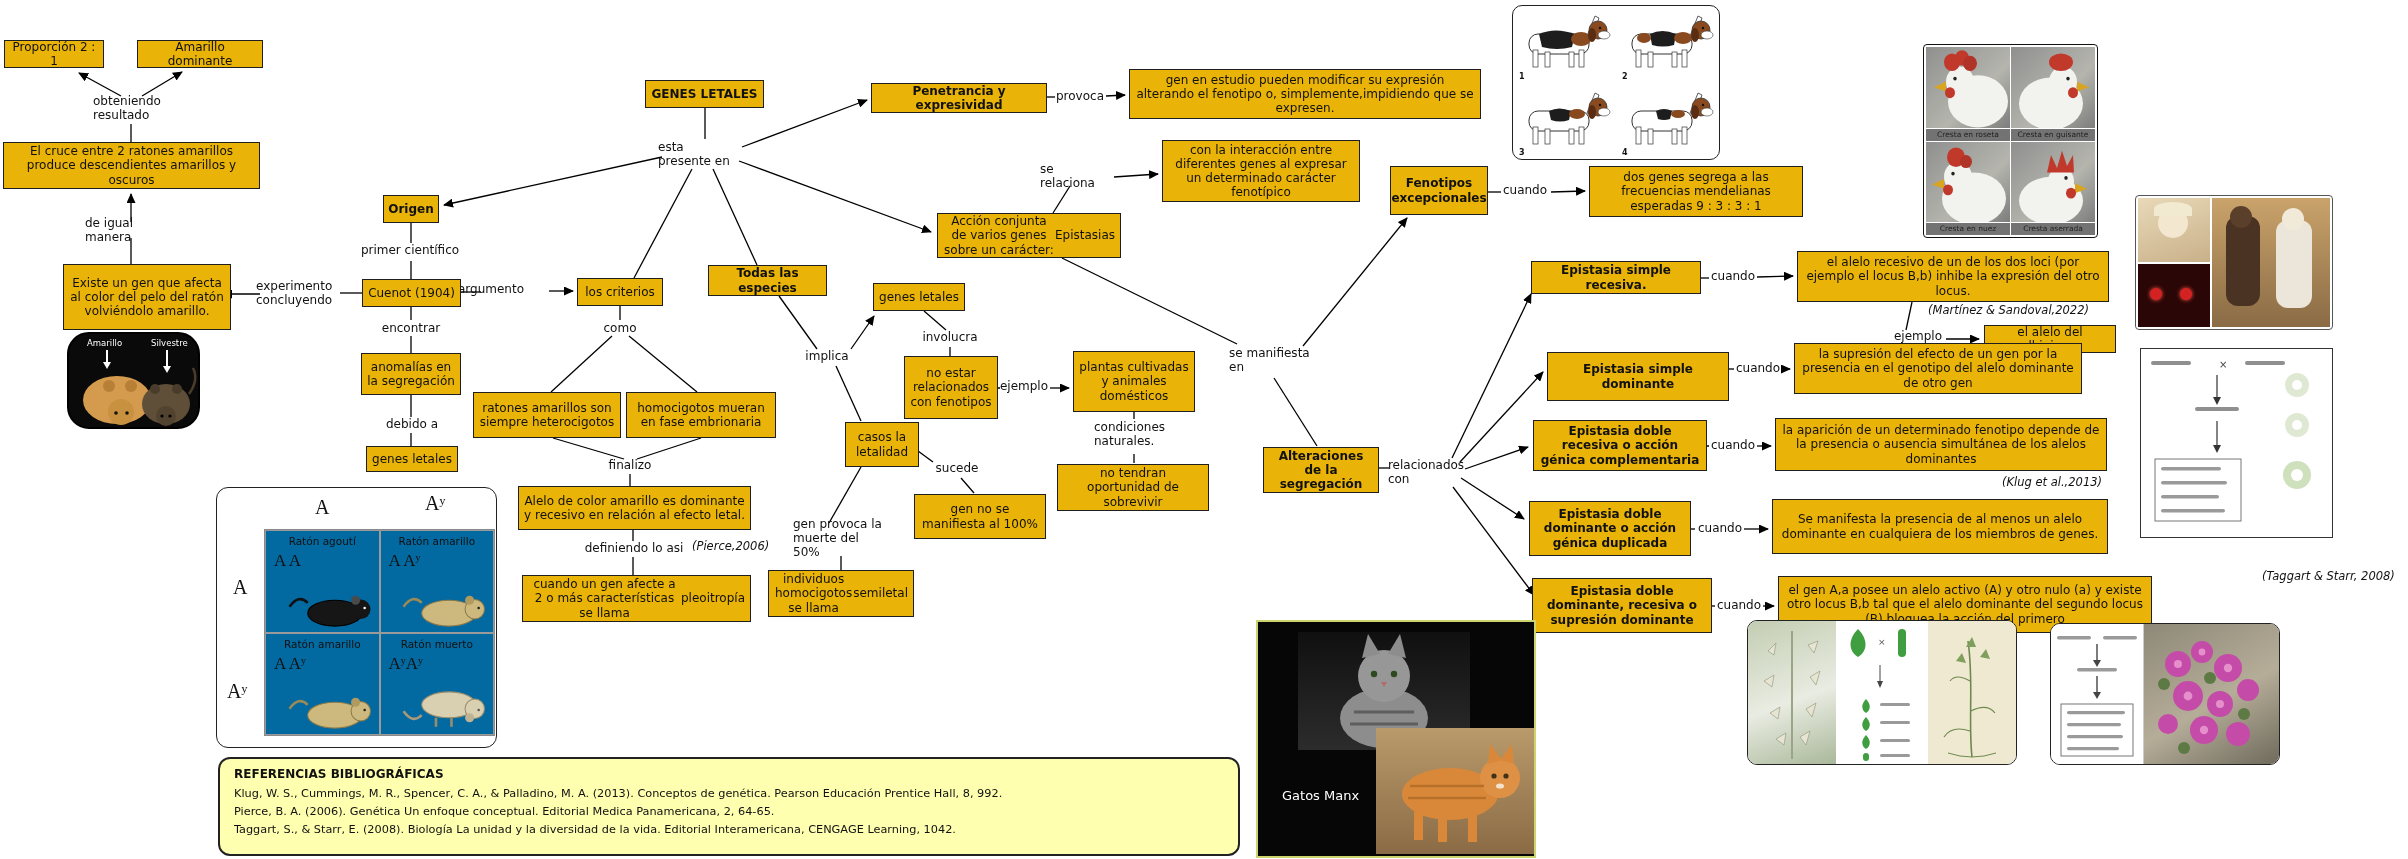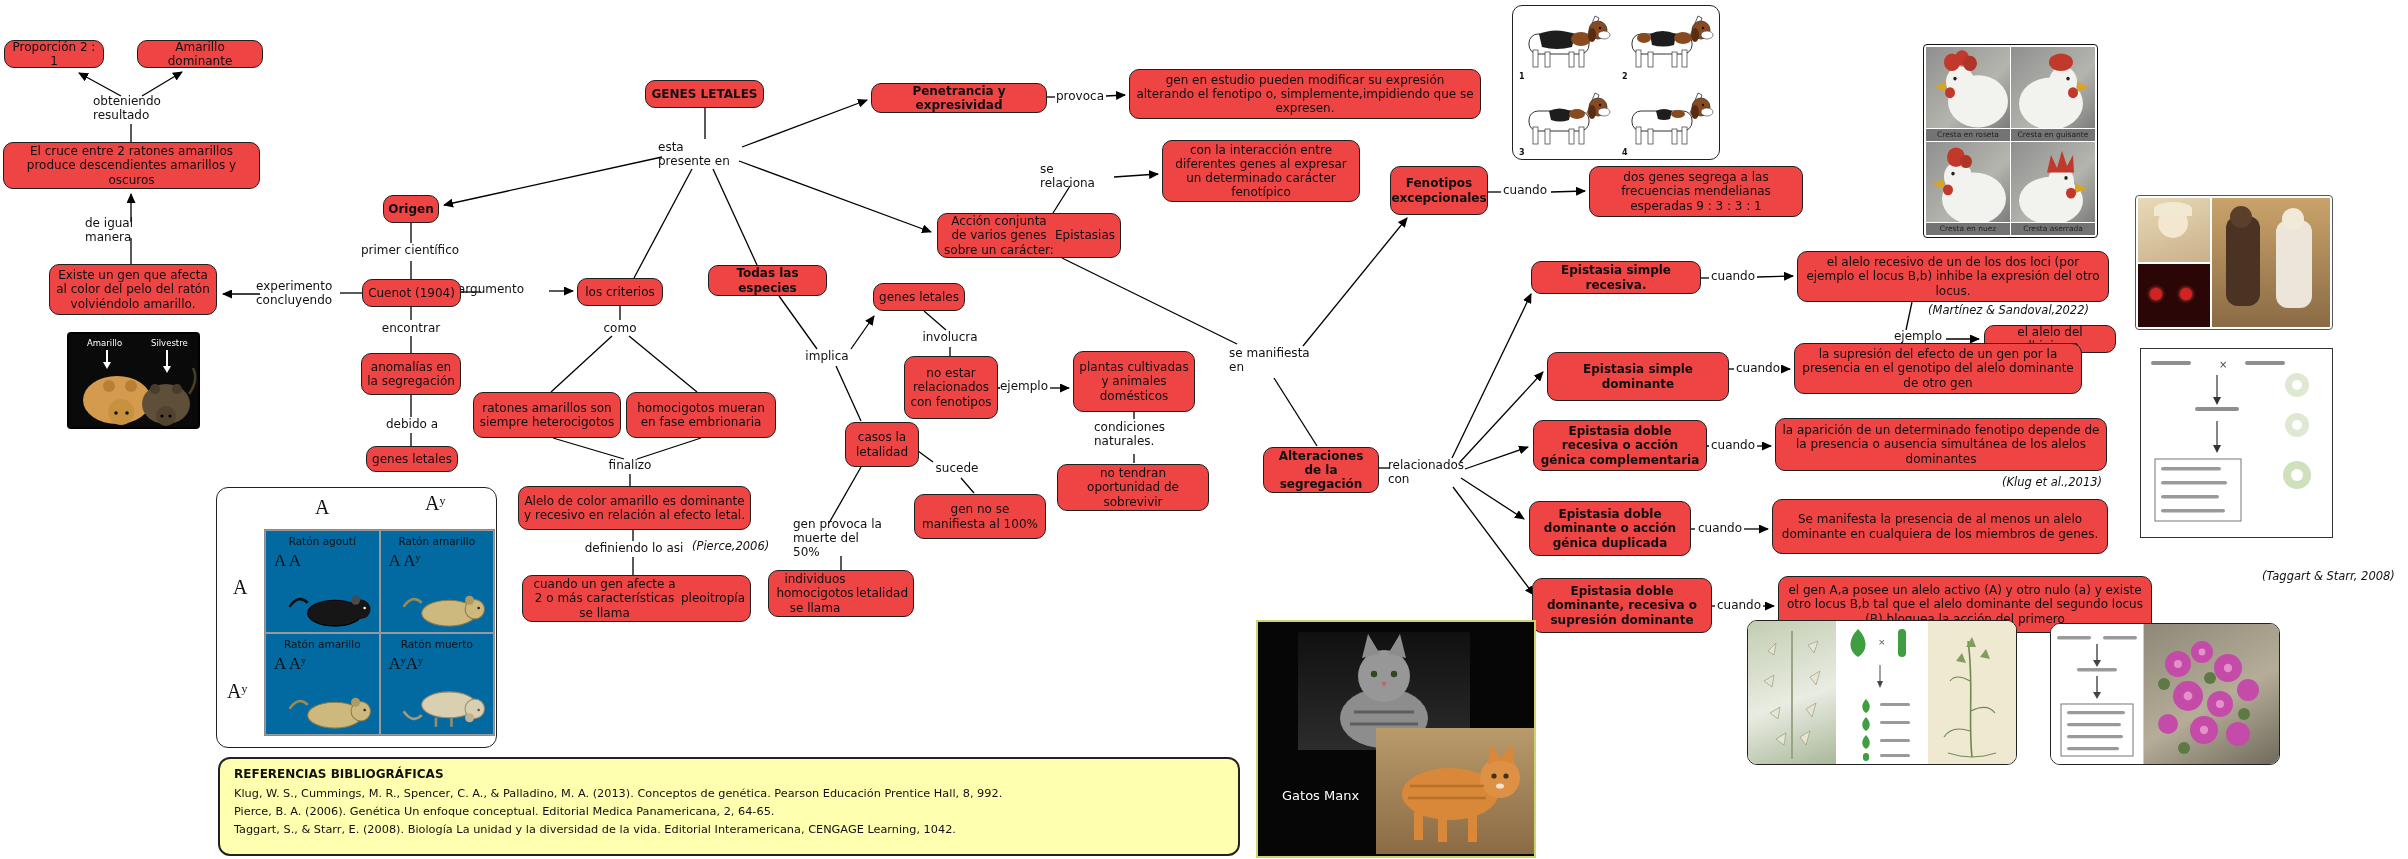--- a/index.html
+++ b/index.html
@@ -1,39 +1,39 @@
 <!DOCTYPE html>
 <html><head>
 <meta charset="utf-8">
 <style>
   html,body{margin:0;padding:0;background:#fff;}
   .canvas{position:relative;width:2408px;height:859px;background:#ffffff;
           font-family:"DejaVu Sans",sans-serif;color:#111;overflow:hidden;}
   .wires{position:absolute;left:0;top:0;z-index:1;}
-  .node{position:absolute;z-index:3;background:#ef4444;border:1.5px solid #1f1f1f;border-radius:10px;
+  .node{position:absolute;z-index:3;background:#eab308;border:1.5px solid #1f1f1f;border-radius:0;
         display:flex;align-items:center;justify-content:center;text-align:center;
         font-size:12px;line-height:1.18;padding:2px 5px;box-sizing:border-box;}
   .node.b{font-weight:700;}
   .lbl{position:absolute;z-index:2;display:flex;align-items:center;justify-content:center;
        text-align:left;font-size:12px;line-height:1.15;background:transparent;}
   .cite{position:absolute;z-index:3;font-size:11.5px;font-style:italic;white-space:nowrap;}
   .img{position:absolute;z-index:3;box-sizing:border-box;}
   .rounded{border:1.5px solid #222;border-radius:10px;overflow:hidden;}
   
   .punnett{background:#fff;border:1.6px solid #222;border-radius:12px;}
   .pn-grid{position:absolute;left:47px;top:41px;width:229px;height:205px;
            display:grid;grid-template-columns:1fr 1fr;grid-template-rows:1fr 1fr;
            border:1px solid #8a8a8a;}
   .pn-cell{border:1px solid #9a9a9a;position:relative;overflow:hidden;background:#0369a1;}
   .pn-cell .cl{position:absolute;left:0;right:0;top:4px;font-size:10.5px;text-align:center;}
   .pn-cell .gt{position:absolute;left:8px;top:20px;font-family:"Liberation Serif",serif;font-size:17px;}
   .pn-cell svg{position:absolute;right:2px;bottom:2px;}
   .pn-h{position:absolute;font-family:"Liberation Serif",serif;font-size:20px;}
   
-  .micephoto{background:#0a0a0a;border-radius:4px;border:2px solid #000;}
+  .micephoto{background:#0a0a0a;border-radius:22px;border:2px solid #000;}
   .micephoto .wl{position:absolute;color:#fff;font-size:8.5px;top:4px;}
   
   .crest-cell{position:relative;background:linear-gradient(135deg,#8f8f8f,#b5b5ae 60%,#7d7d7d);}
   .crest-lab{background:#737373;color:#222;font-size:7.5px;text-align:center;line-height:12px;height:12px;overflow:hidden;}
   
   .refs{background:#ffffb0;border:2px solid #222;border-radius:12px;text-align:left;
         padding:8px 14px;box-sizing:border-box;}
   .refs .rt{font-weight:700;font-size:12px;margin-bottom:4px;}
   .refs .ri{font-size:11.3px;line-height:1.6;}
   .manx-cap{position:absolute;color:#fff;font-size:13px;z-index:5;}
@@ -118,21 +118,21 @@
       <line x1="861" y1="467" x2="829" y2="523"></line>
       <line x1="841" y1="556" x2="841" y2="570"></line>
       <line x1="918" y1="451" x2="933" y2="462"></line>
       <line x1="961" y1="478" x2="974" y2="493"></line>
     </g>
   </svg>
 
   <div class="node" style="left:4px;top:40px;width:100px;height:28px">Proporción 2 : 1</div>
   <div class="node" style="left:137px;top:40px;width:126px;height:28px">Amarillo dominante</div>
   <div class="node" style="left:3px;top:142px;width:257px;height:47px">El cruce entre 2 ratones amarillos produce descendientes amarillos y oscuros</div>
-  <div class="node" style="left:49px;top:264px;width:168px;height:51px">Existe un gen que afecta al color del pelo del ratón volviéndolo amarillo.</div>
+  <div class="node" style="left:63px;top:264px;width:168px;height:66px">Existe un gen que afecta al color del pelo del ratón volviéndolo amarillo.</div>
   <div class="node b" style="left:383px;top:195px;width:56px;height:28px">Origen</div>
   <div class="node" style="left:362px;top:279px;width:99px;height:28px">Cuenot (1904)</div>
   <div class="node" style="left:577px;top:278px;width:86px;height:28px">los criterios</div>
   <div class="node" style="left:361px;top:353px;width:100px;height:42px">anomalías en la segregación</div>
   <div class="node" style="left:366px;top:446px;width:92px;height:26px">genes letales</div>
   <div class="node b" style="left:645px;top:80px;width:119px;height:28px">GENES LETALES</div>
   <div class="node b" style="left:871px;top:83px;width:176px;height:30px">Penetrancia y expresividad</div>
   <div class="node" style="left:1129px;top:69px;width:352px;height:50px">gen en estudio pueden modificar su expresión alterando el fenotipo o, simplemente,impidiendo que se expresen.</div>
   <div class="node" style="left:1162px;top:140px;width:198px;height:62px">con la interacción entre diferentes genes al expresar un determinado carácter fenotípico</div>
   <div class="node" style="left:937px;top:213px;width:184px;height:45px">
@@ -141,21 +141,21 @@
     </div>
   <div class="node b" style="left:708px;top:265px;width:119px;height:31px">Todas las especies</div>
   <div class="node" style="left:873px;top:283px;width:92px;height:28px">genes letales</div>
   <div class="node" style="left:904px;top:356px;width:94px;height:63px">no estar relacionados con fenotipos</div>
   <div class="node" style="left:1073px;top:351px;width:122px;height:61px">plantas cultivadas y animales domésticos</div>
   <div class="node" style="left:1057px;top:464px;width:152px;height:47px">no tendran oportunidad de sobrevivir</div>
   <div class="node" style="left:845px;top:422px;width:74px;height:45px">casos la letalidad</div>
   <div class="node" style="left:914px;top:494px;width:132px;height:45px">gen no se manifiesta al 100%</div>
   <div class="node" style="left:768px;top:570px;width:146px;height:47px">
       <span>individuos homocigotos se llama </span>
-      <span class="b">letalidad</span>
+      <span class="b">semiletal</span>
     </div>
   <div class="node" style="left:473px;top:392px;width:148px;height:46px">ratones amarillos son siempre heterocigotos</div>
   <div class="node" style="left:626px;top:392px;width:150px;height:46px">homocigotos mueran en fase embrionaria</div>
   <div class="node" style="left:518px;top:486px;width:233px;height:44px">Alelo de color amarillo es dominante y recesivo en relación al efecto letal.</div>
   <div class="node" style="left:522px;top:575px;width:229px;height:47px">
       <span>cuando un gen afecte a 2 o más características se llama </span>
       <span class="b">pleoitropía</span>
     </div>
   <div class="node b" style="left:1390px;top:166px;width:98px;height:49px">Fenotipos excepcionales</div>
   <div class="node" style="left:1589px;top:166px;width:214px;height:51px">dos genes segrega a las frecuencias mendelianas esperadas 9 : 3 : 3 : 1</div>

